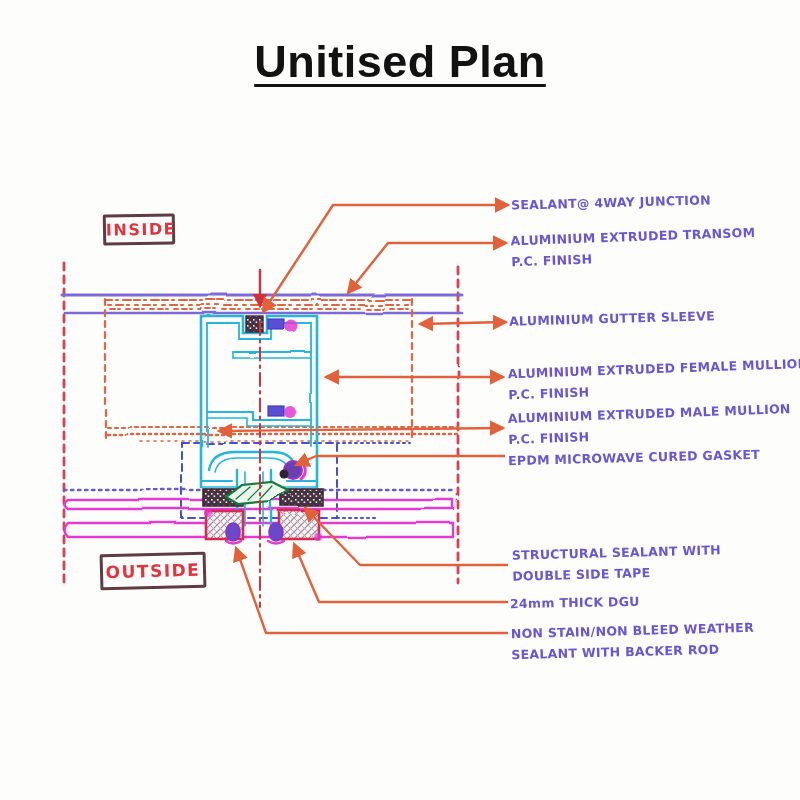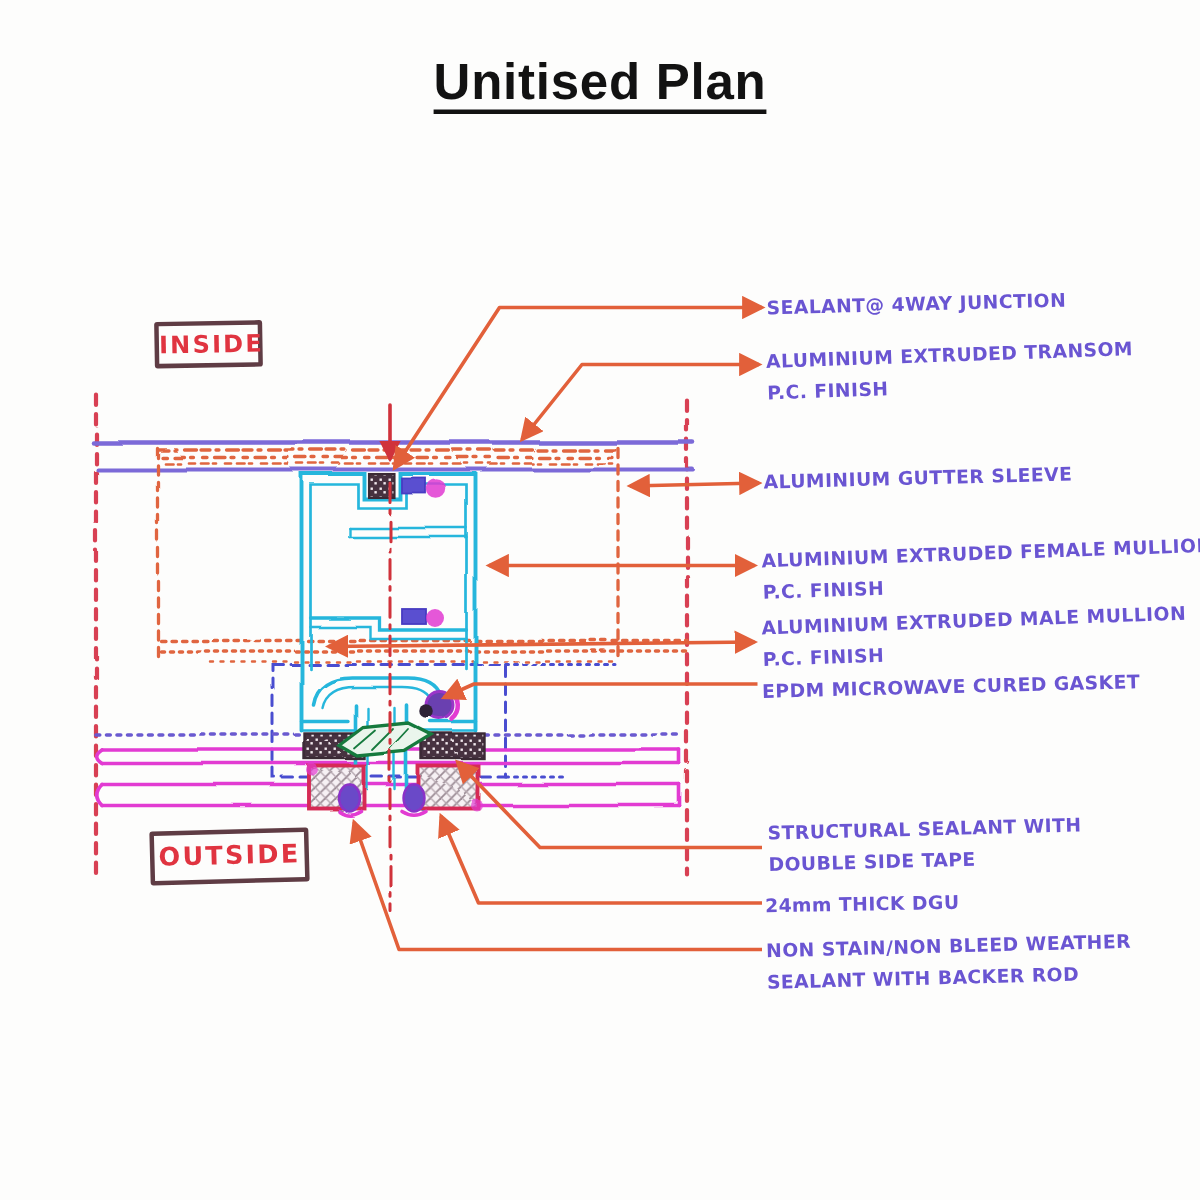--- a/index.html
+++ b/index.html
@@ -1,19 +1,19 @@
 <!DOCTYPE html>
 <html><head>
 <meta charset="utf-8">
 <style>
   html,body{margin:0;padding:0;background:#ffffff;}
   #page{position:relative;width:800px;height:800px;background:#fdfdfc;overflow:hidden;
         font-family:"DejaVu Sans","Liberation Sans",sans-serif;}
   #title{position:absolute;left:0;right:0;top:36px;text-align:center;
-         font-family:"Liberation Sans",sans-serif;font-size:34px;font-weight:800;
+         font-family:"Liberation Sans",sans-serif;font-size:45px;font-weight:800;
          color:#121212;text-decoration:underline;text-decoration-thickness:3px;
          text-underline-offset:7px;letter-spacing:0.5px;}
   svg{position:absolute;left:0;top:0;}
   .ann{position:absolute;color:#6a55d2;font-size:12.5px;font-weight:600;
        letter-spacing:0.3px;line-height:21px;white-space:nowrap;}
   .sideBox{position:absolute;border:3px solid #5f3c44;border-radius:2px;
            color:#e03440;font-weight:800;letter-spacing:1.5px;text-align:center;
            font-size:16px;background:rgba(255,255,255,0.0);}
 </style>
 </head>

